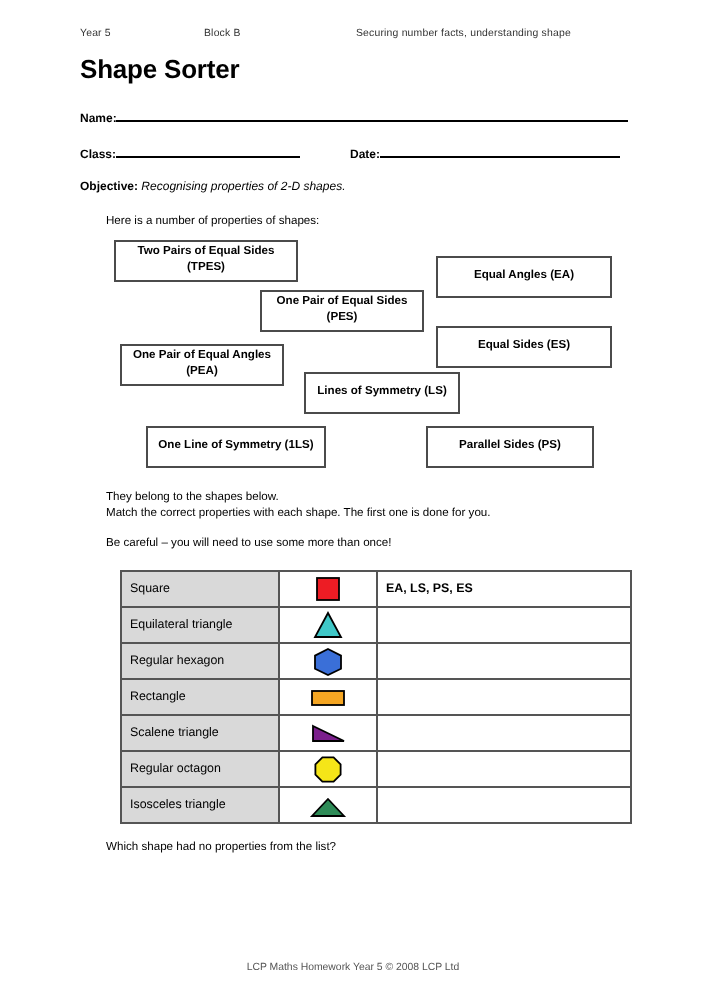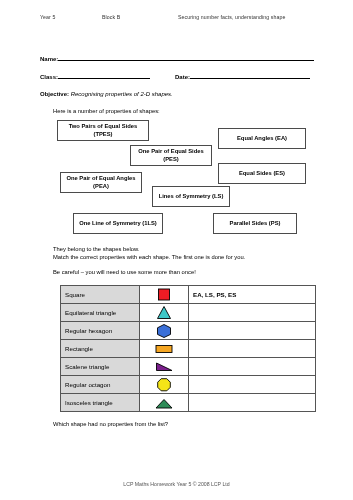--- a/index.html
+++ b/index.html
@@ -155,20 +155,21 @@
 <body>
 
 <div class="page">
 
   <div class="meta-row">
     <span class="m-year">Year 5</span>
     <span class="m-block">Block B</span>
     <span class="m-topic">Securing number facts, understanding shape</span>
   </div>
 
+  <div class="page-title">Shape Sorter</div>
 
   <div class="field-line fl-name">
     <span>Name:</span><span class="rule"></span>
   </div>
   <div class="field-line fl-class">
     <span>Class:</span><span class="rule"></span>
   </div>
   <div class="field-line fl-date">
     <span>Date:</span><span class="rule"></span>
   </div>

